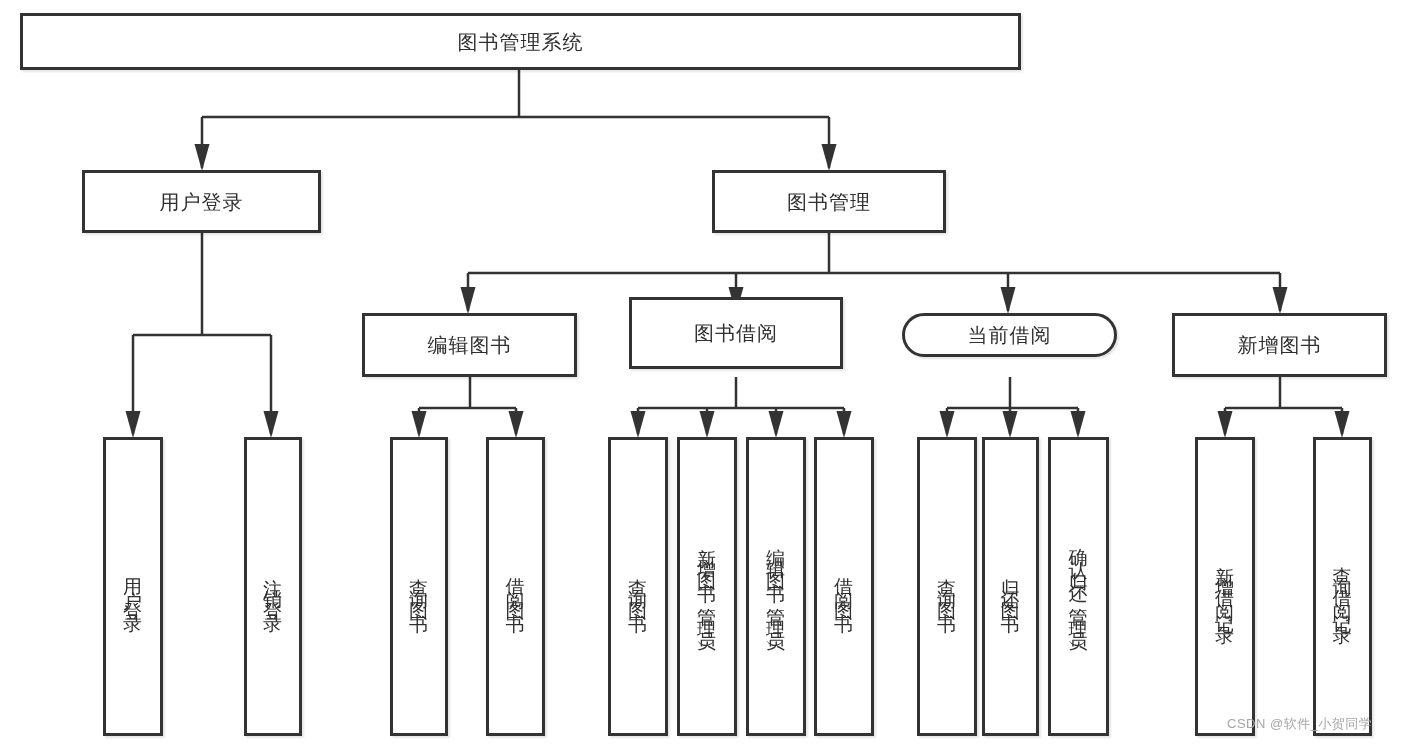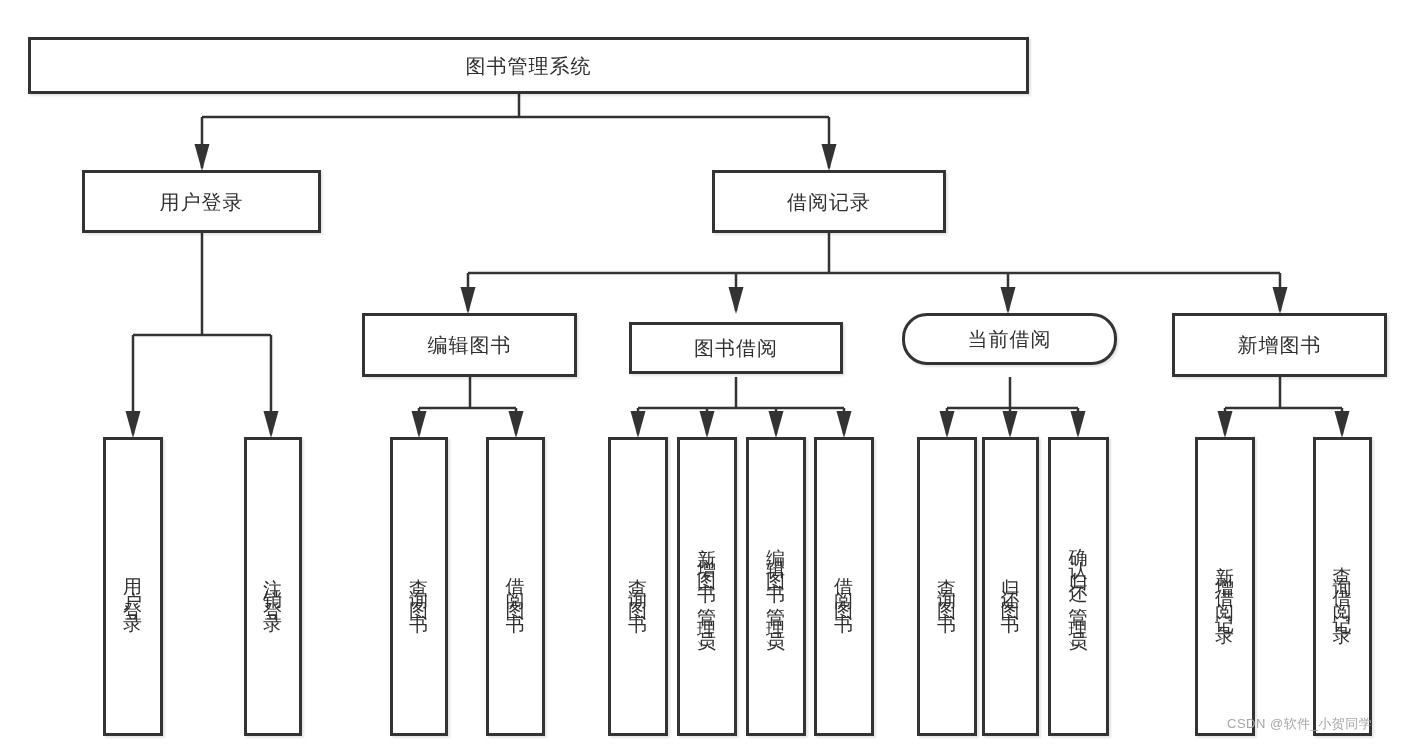--- a/index.html
+++ b/index.html
@@ -36,28 +36,28 @@
     white-space: nowrap;
   }
   .node.v {
     writing-mode: vertical-rl;
     text-orientation: mixed;
     font-size: 19px;
     letter-spacing: 12px;
     line-height: 1;
   }
   
-  .n-root   { left: 28px;   top: 13px;  width: 1001px; height: 57px; margin-top: 24px; }
+  .n-root   { left: 20px;   top: 13px;  width: 1001px; height: 57px; }
   
   .n-login  { left: 82px;   top: 170px; width: 239px;  height: 63px; }
   .n-bmgmt  { left: 712px;  top: 170px; width: 234px;  height: 63px; }
   
   .n-newrec { left: 362px;  top: 313px; width: 215px;  height: 64px; }
-  .n-borrow { left: 629px;  top: 322px; width: 214px;  height: 52px; }
-  .n-curr   { left: 902px;  top: 313px; width: 215px;  height: 52px; border-radius: 25px; }
+  .n-borrow { left: 629px;  top: 297px; width: 214px;  height: 72px; }
+  .n-curr   { left: 902px;  top: 313px; width: 215px;  height: 44px; border-radius: 25px; }
   .n-record { left: 1172px; top: 313px; width: 215px;  height: 64px; }
   
   .leaf { top: 437px; height: 299px; }
   .n-l1  { left: 103px;  width: 60px; }
   .n-l2  { left: 244px;  width: 58px; }
   .n-l3  { left: 390px;  width: 58px; }
   .n-l4  { left: 486px;  width: 59px; }
   .n-l5  { left: 608px;  width: 60px; }
   .n-l6  { left: 677px;  width: 60px; }
   .n-l7  { left: 746px;  width: 60px; }
@@ -116,21 +116,21 @@
     <use href="#ah" x="947" y="438"></use>
       <use href="#ah" x="1010" y="438"></use>
     <use href="#ah" x="1078" y="438"></use>
       <use href="#ah" x="1225" y="438"></use>
     <use href="#ah" x="1342" y="438"></use>
   </svg>
 
   <div class="node h n-root">图书管理系统</div>
 
   <div class="node h n-login">用户登录</div>
-  <div class="node h n-bmgmt">借阅记录</div>
+  <div class="node h n-bmgmt">图书管理</div>
 
   <div class="node h n-newrec">编辑图书</div>
   <div class="node h n-borrow">图书借阅</div>
   <div class="node h n-curr">当前借阅</div>
   <div class="node h n-record">新增图书</div>
 
   <div class="node v leaf n-l1">用户登录</div>
   <div class="node v leaf n-l2">注销登录</div>
 
   <div class="node v leaf n-l3">查询图书</div>

